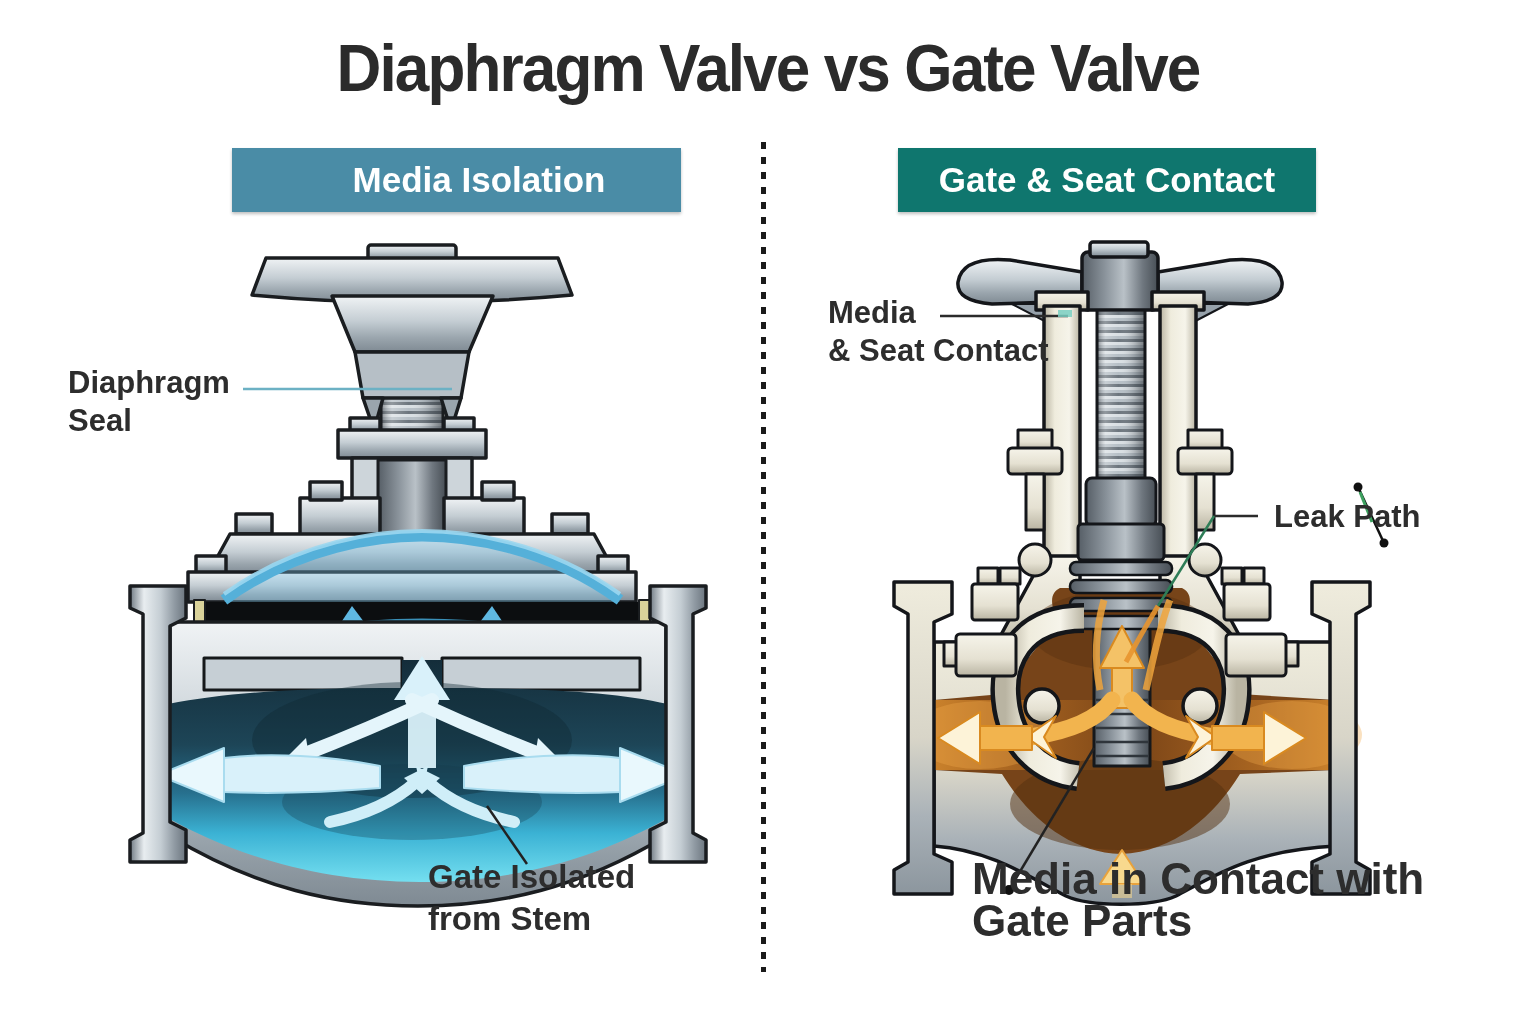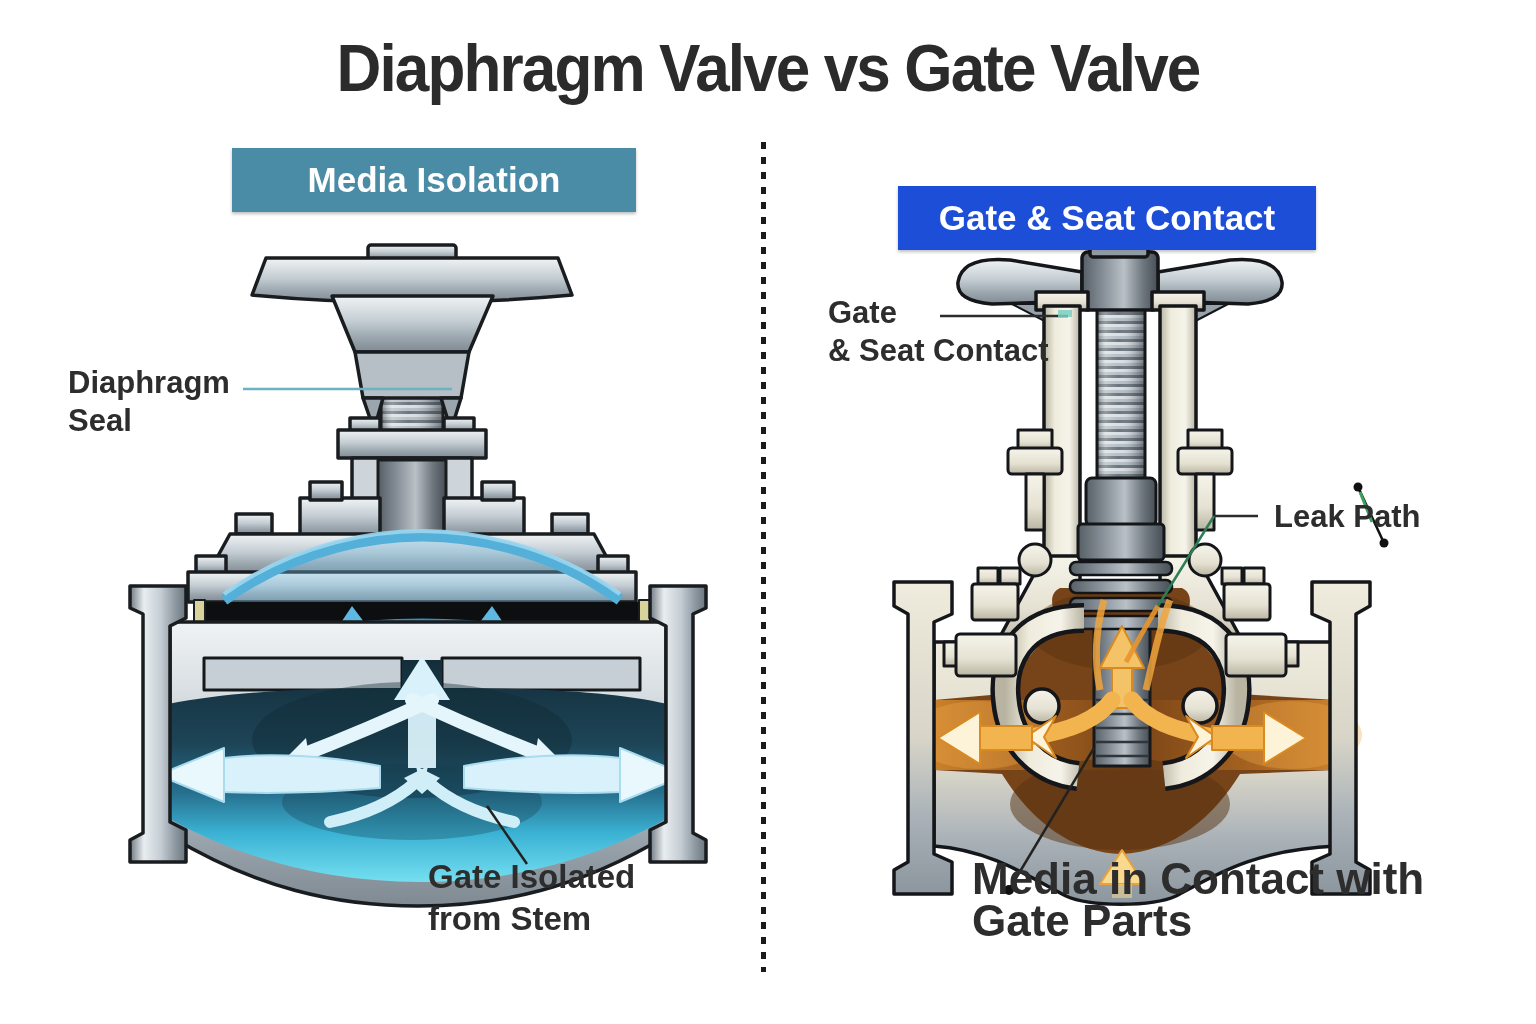--- a/index.html
+++ b/index.html
@@ -323,42 +323,42 @@
       </g>
       <g>
         <line x1="1009" y1="890" x2="1094" y2="748" stroke="#222222" stroke-width="2.5"></line>
         <circle cx="1009" cy="890" r="5" fill="#111111"></circle>
       </g>
     </g>
   </svg>
 
   <div id="page-title">Diaphragm Valve vs Gate Valve</div>
 
-  <div class="hdr" id="hdr-left" style="background: rgb(74, 140, 166);">
+  <div class="hdr" id="hdr-left" style="background: rgb(74, 140, 166); padding-left: 45px;">
     <span>Media Isolation</span>
   </div>
 
-  <div class="hdr" id="hdr-right" style="background: #1d4ed8; margin-top: 38px;">
+  <div class="hdr" id="hdr-right" style="background: #0f766e;">
     <span>Gate &amp; Seat Contact</span>
   </div>
 
   <div class="divider"></div>
 
   <div class="lbl" id="lbl-diaphragm-seal">
     <div>Diaphragm</div>
     <div>Seal</div>
   </div>
 
   <div class="lbl" id="lbl-media-isolated">
     <div>Gate Isolated</div>
     <div>from Stem</div>
   </div>
 
   <div class="lbl" id="lbl-gate-seat">
-    <div>Gate</div>
+    <div>Media</div>
     <div>&amp; Seat Contact</div>
   </div>
 
   <div class="lbl" id="lbl-leak-path">Leak Path</div>
 
   <div class="lbl" id="lbl-media-contact">
     <div>Media in Contact with</div>
     <div>Gate Parts</div>
   </div>
 

